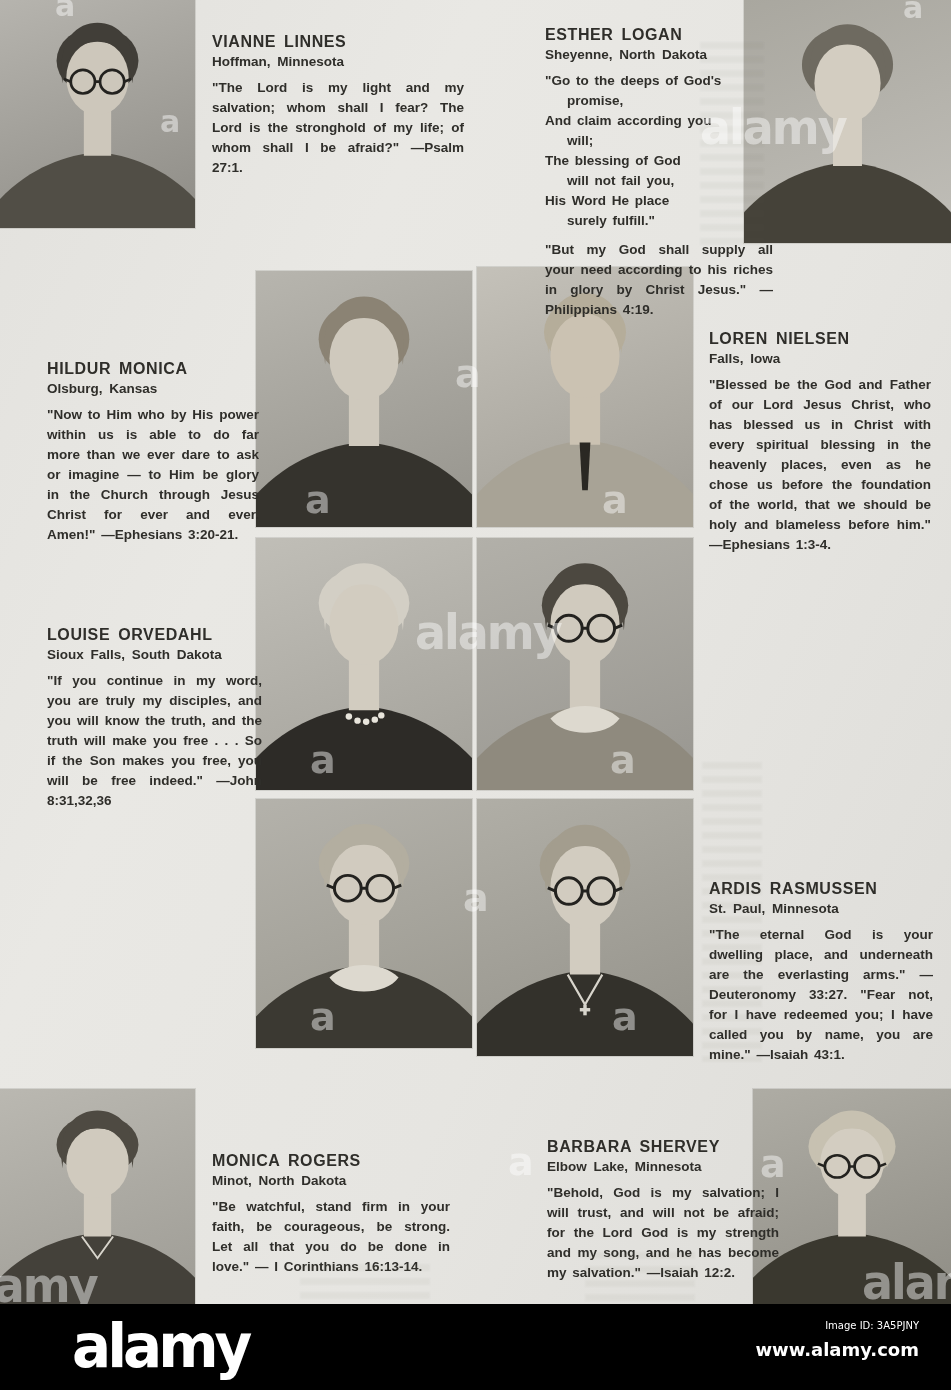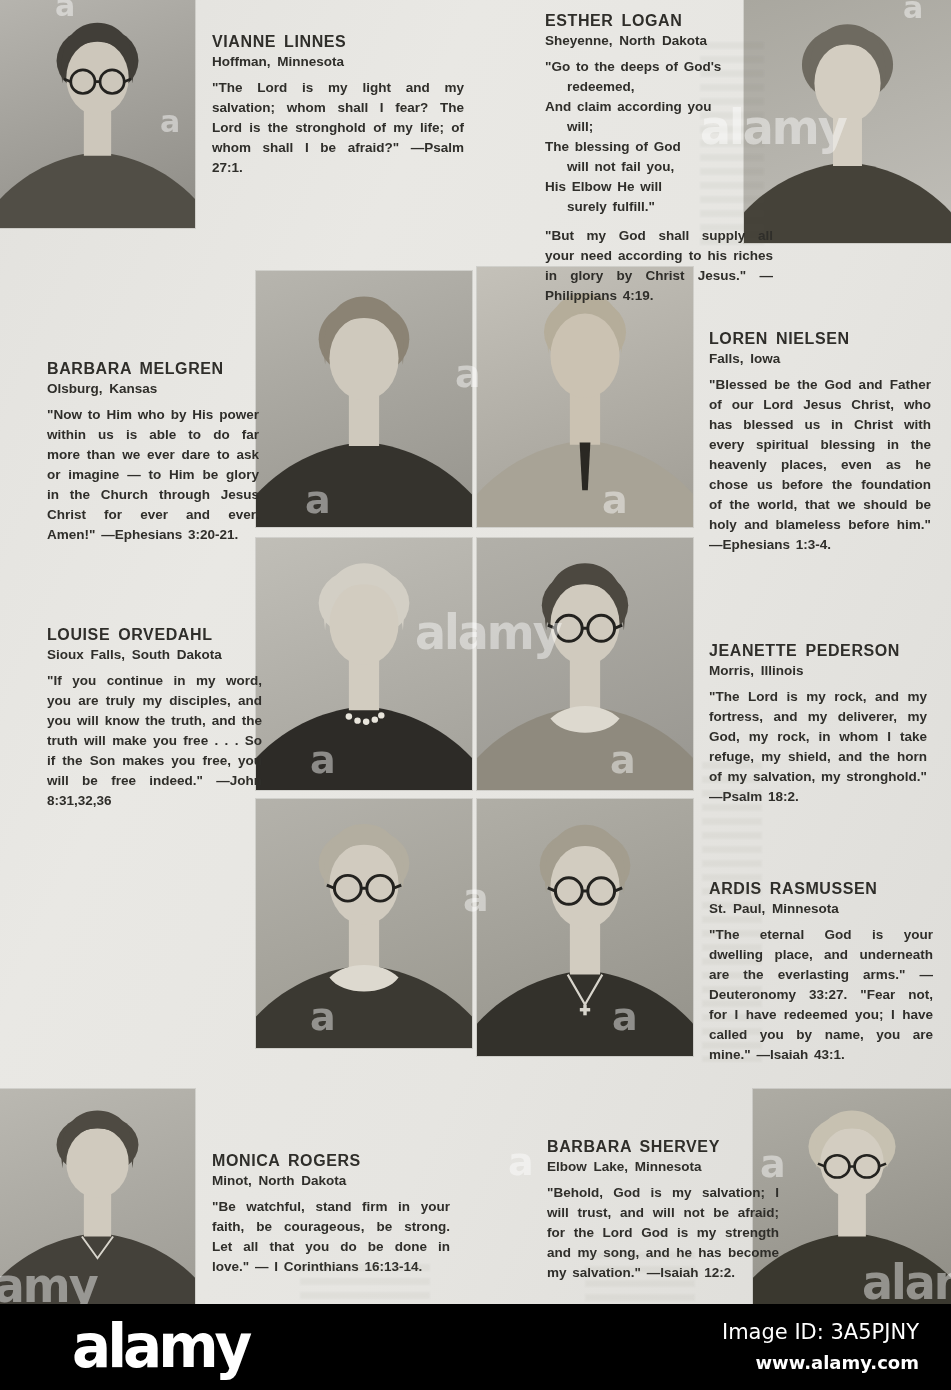--- a/index.html
+++ b/index.html
@@ -57,21 +57,21 @@
   .wm-sm{font-size:30px;}
   
   .bleed{position:absolute;pointer-events:none;opacity:.8;filter:blur(1px);
     background:repeating-linear-gradient(180deg,rgba(100,100,88,.07) 0 7px,rgba(0,0,0,0) 7px 14px);}
   
   .bar{position:absolute;left:0;top:1304px;width:951px;height:86px;background:#000;color:#fff;}
   .bar .logo{position:absolute;left:72px;top:8px;font-family:"DejaVu Sans",sans-serif;
              font-weight:bold;font-size:58px;letter-spacing:-4px;transform:scaleY(1.05);}
   .bar .right{position:absolute;right:32px;top:16px;text-align:right;
               font-family:"DejaVu Sans",sans-serif;}
-  .bar .imgid{font-size:21px;}
+  .bar .imgid{font-size:10px;}
   .bar .url{font-size:18px;font-weight:bold;margin-top:8px;}
 </style>
 </head>
 <body>
 
 <div class="page">
 
   <div class="photo p-tl glasses" style="left:0;top:0;width:195px;height:228px;" aria-label="portrait of young woman with dark cat-eye glasses and short hair, dark button shirt">
     <svg viewBox="0 0 100 120" preserveAspectRatio="none">
       <ellipse class="s-hairback" cx="50" cy="32" rx="21" ry="18"></ellipse>
@@ -332,59 +332,54 @@
         </g>
     </svg>
   </div>
 
   <div class="entry" style="left:212px;top:33px;width:252px;">
     <div class="name">VIANNE LINNES</div>
     <div class="loc">Hoffman, Minnesota</div>
     <div class="quote">"The Lord is my light and my salvation; whom shall I fear? The Lord is the stronghold of my life; of whom shall I be afraid?" —Psalm 27:1.</div>
   </div>
 
-  <div class="entry" style="left:545px;top:12px;width:228px;">
+  <div class="entry" style="left:545px;top:26px;width:228px;">
     <div class="name">ESTHER LOGAN</div>
     <div class="loc">Sheyenne, North Dakota</div>
     <div class="poem">
       <div class="line">"Go to the deeps of God's</div>
-      <div class="line indent">redeemed,</div>
+      <div class="line indent">promise,</div>
       <div class="line">And claim according you</div>
       <div class="line indent">will;</div>
       <div class="line">The blessing of God</div>
       <div class="line indent">will not fail you,</div>
-      <div class="line">His Elbow He will</div>
+      <div class="line">His Word He place</div>
       <div class="line indent">surely fulfill."</div>
     </div>
     <div class="quote">"But my God shall supply all your need according to his riches in glory by Christ Jesus." —Philippians 4:19.</div>
   </div>
 
   <div class="entry" style="left:47px;top:360px;width:212px;">
-    <div class="name">BARBARA MELGREN</div>
+    <div class="name">HILDUR MONICA</div>
     <div class="loc">Olsburg, Kansas</div>
     <div class="quote">"Now to Him who by His power within us is able to do far more than we ever dare to ask or imagine — to Him be glory in the Church through Jesus Christ for ever and ever. Amen!" —Ephesians 3:20-21.</div>
   </div>
 
   <div class="entry" style="left:709px;top:330px;width:222px;">
     <div class="name">LOREN NIELSEN</div>
     <div class="loc">Falls, Iowa</div>
     <div class="quote">"Blessed be the God and Father of our Lord Jesus Christ, who has blessed us in Christ with every spiritual blessing in the heavenly places, even as he chose us before the foundation of the world, that we should be holy and blameless before him." —Ephesians 1:3-4.</div>
   </div>
 
   <div class="entry" style="left:47px;top:626px;width:215px;">
     <div class="name">LOUISE ORVEDAHL</div>
     <div class="loc">Sioux Falls, South Dakota</div>
     <div class="quote">"If you continue in my word, you are truly my disciples, and you will know the truth, and the truth will make you free . . . So if the Son makes you free, you will be free indeed." —John 8:31,32,36</div>
   </div>
 
-  <div class="entry" style="left:709px;top:642px;width:218px;">
-    <div class="name">JEANETTE PEDERSON</div>
-    <div class="loc">Morris, Illinois</div>
-    <div class="quote">"The Lord is my rock, and my fortress, and my deliverer, my God, my rock, in whom I take refuge, my shield, and the horn of my salvation, my stronghold." —Psalm 18:2.</div>
-  </div>
 
 
   <div class="entry" style="left:709px;top:880px;width:224px;">
     <div class="name">ARDIS RASMUSSEN</div>
     <div class="loc">St. Paul, Minnesota</div>
     <div class="quote">"The eternal God is your dwelling place, and underneath are the everlasting arms." —Deuteronomy 33:27. "Fear not, for I have redeemed you; I have called you by name, you are mine." —Isaiah 43:1.</div>
   </div>
 
   <div class="entry" style="left:212px;top:1136px;width:238px;margin-top:16px;">
     <div class="name">MONICA ROGERS</div>

